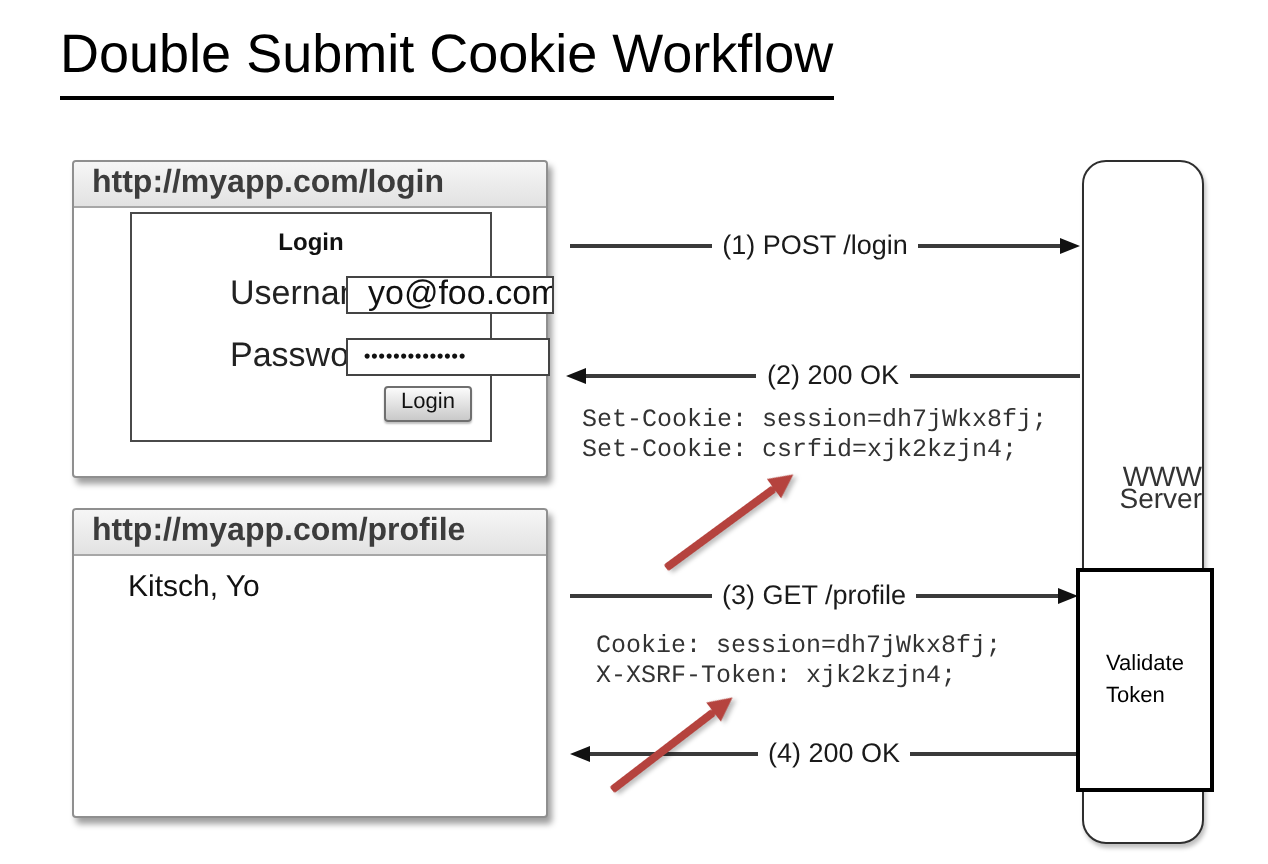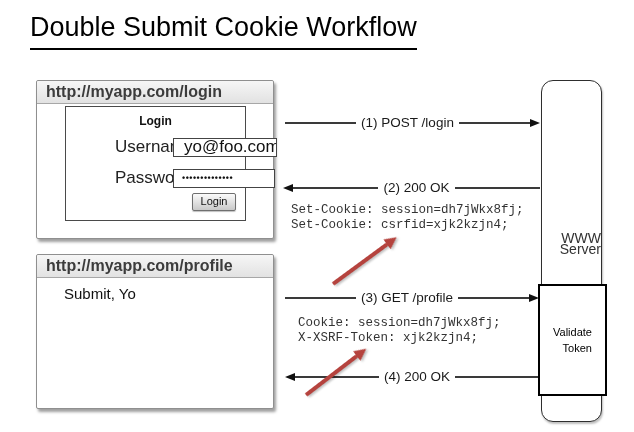--- a/index.html
+++ b/index.html
@@ -101,21 +101,21 @@
     background:#fff;border:1.5px solid #2e2e2e;border-radius:12px;
     box-shadow:1px 2px 2px rgba(0,0,0,0.25);
   }
   .server-label{
     position:absolute;left:0;top:152px;width:100%;text-align:right;
     font-size:14px;line-height:11px;color:#333;white-space:pre-line;
   }
   .validate-box{
     position:absolute;left:538px;top:284px;width:65px;height:108px;
     background:#fff;border:2px solid #000;
-    display:flex;align-items:center;justify-content:center;text-align:right;
+    display:flex;align-items:center;justify-content:center;text-align:left;
     font-size:11px;line-height:16px;color:#000;white-space:pre-line;
   }
 </style>
 </head>
 <body>
 
 <div class="page-title">Double Submit Cookie Workflow</div>
 
 <div class="bwin" id="login-window">
   <div class="titlebar">http://myapp.com/login</div>
@@ -128,21 +128,21 @@
     <div class="form-row" style="top:61px;">
       <div class="flabel">Password</div>
       <input type="text" class="pw" readonly="" value="••••••••••••••" style="">
     </div>
     <div class="login-btn">Login</div>
   </div>
 </div>
 
 <div class="bwin" id="profile-window">
   <div class="titlebar">http://myapp.com/profile</div>
-  <div class="greeting">Submit, Yo</div>
+  <div class="greeting">Kitsch, Yo</div>
 </div>
 
 <div class="msg" style="left:285px;top:115px;width:255px;">
   <div class="seg"></div>
   <div class="mlabel">(1) POST /login</div>
   <div class="seg"></div>
   <div class="head-right"></div>
 </div>
 
 <div class="msg" style="left:283px;top:180px;width:257px;">

